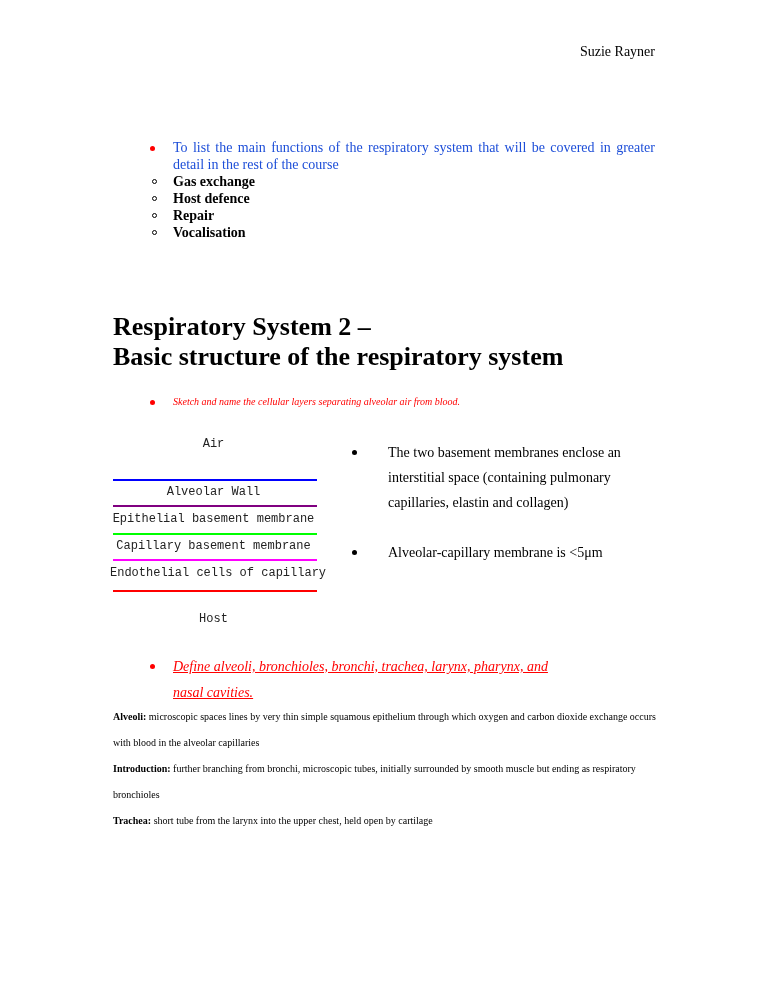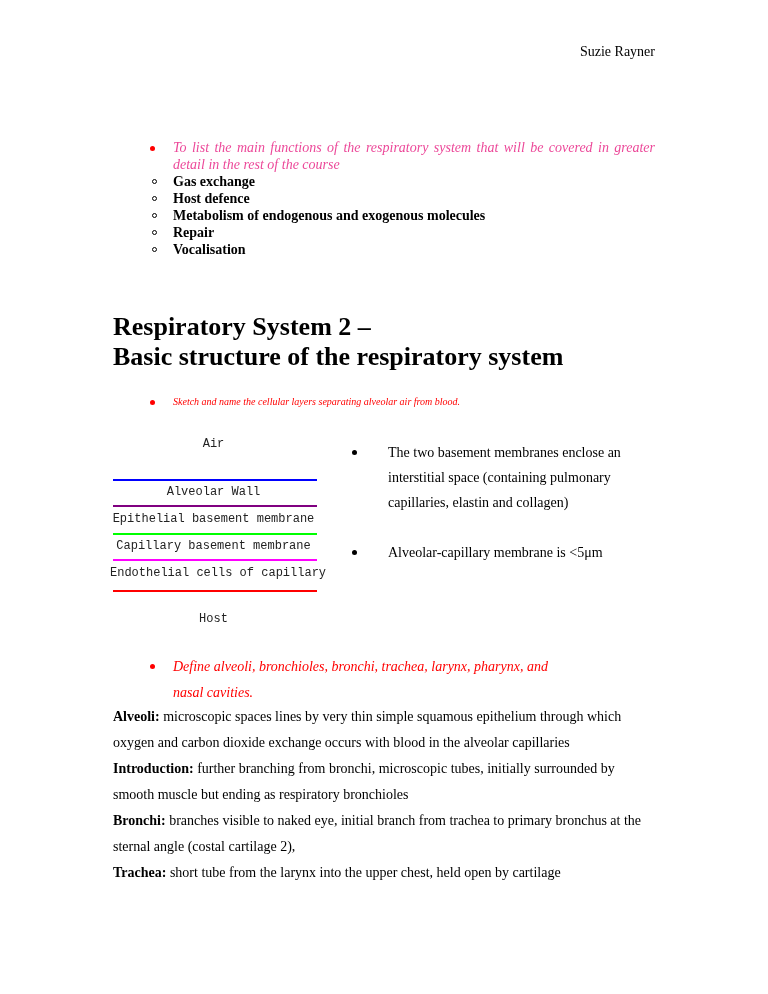--- a/index.html
+++ b/index.html
@@ -44,22 +44,21 @@
     .bullet-dot.red-dot { background: #ff0000; }
     .bullet-dot.black-dot { background: #000000; }
 
     .objective1 {
       position: absolute;
       left: 173px;
       top: 139px;
       width: 482px;
       font-size: 14px;
       line-height: 17px;
-      font-style: italic;
-      color: #ec4899;
+      color: #1d4ed8;
       text-align: justify;
       text-align-last: left;
     }
     .sublist {
       position: absolute;
       left: 150px;
       top: 173px;
       margin: 0;
       padding: 0;
       list-style: none;
@@ -139,28 +138,29 @@
 
     .objective3 {
       position: absolute;
       left: 173px;
       top: 654px;
       width: 400px;
       font-size: 14px;
       line-height: 26px;
       font-style: italic;
       color: #ff0000;
+      text-decoration: underline;
     }
 
     .definitions {
       position: absolute;
       left: 113px;
       top: 704px;
       width: 545px;
-      font-size: 14px;
+      font-size: 10px;
       line-height: 26px;
     }
     .def p {
       margin: 0;
     }
     .def .term {
       font-weight: bold;
     }
   </style>
 </head>
@@ -170,21 +170,20 @@
 
   <div class="author">Suzie Rayner</div>
 
 
   <span class="bullet-dot red-dot" style="left:150px; top:146px;"></span>
   <div class="objective1">To list the main functions of the respiratory system that will be covered in greater detail in the rest of the course</div>
 
   <ul class="sublist">
     <li><span class="circ"></span><span>Gas exchange</span></li>
     <li><span class="circ"></span><span>Host defence</span></li>
-    <li><span class="circ"></span><span>Metabolism of endogenous and exogenous molecules</span></li>
     <li><span class="circ"></span><span>Repair</span></li>
     <li><span class="circ"></span><span>Vocalisation</span></li>
   </ul>
 
   <h1 class="h1" id="h1-sec2">
     <span>Respiratory System 2 –</span><br>
     <span>Basic structure of the respiratory system</span>
   </h1>
 
   <span class="bullet-dot red-dot" style="left:150px; top:400px;"></span>
@@ -214,17 +213,16 @@
       <div class="txt">Alveolar-capillary membrane is &lt;5μm</div>
     </div>
   </div>
 
   <span class="bullet-dot red-dot" style="left:150px; top:664px;"></span>
   <div class="objective3">Define alveoli, bronchioles, bronchi, trachea, larynx, pharynx, and nasal cavities.</div>
 
   <div class="definitions def">
     <p><span class="term">Alveoli:</span><span> microscopic spaces lines by very thin simple squamous epithelium through which oxygen and carbon dioxide exchange occurs with blood in the alveolar capillaries</span></p>
     <p><span class="term">Introduction:</span><span> further branching from bronchi, microscopic tubes, initially surrounded by smooth muscle but ending as respiratory bronchioles</span></p>
-    <p><span class="term">Bronchi:</span><span> branches visible to naked eye, initial branch from trachea to primary bronchus at the sternal angle (costal cartilage 2),</span></p>
     <p><span class="term">Trachea:</span><span> short tube from the larynx into the upper chest, held open by cartilage</span></p>
   </div>
 
 </div>
 
 </body></html>

